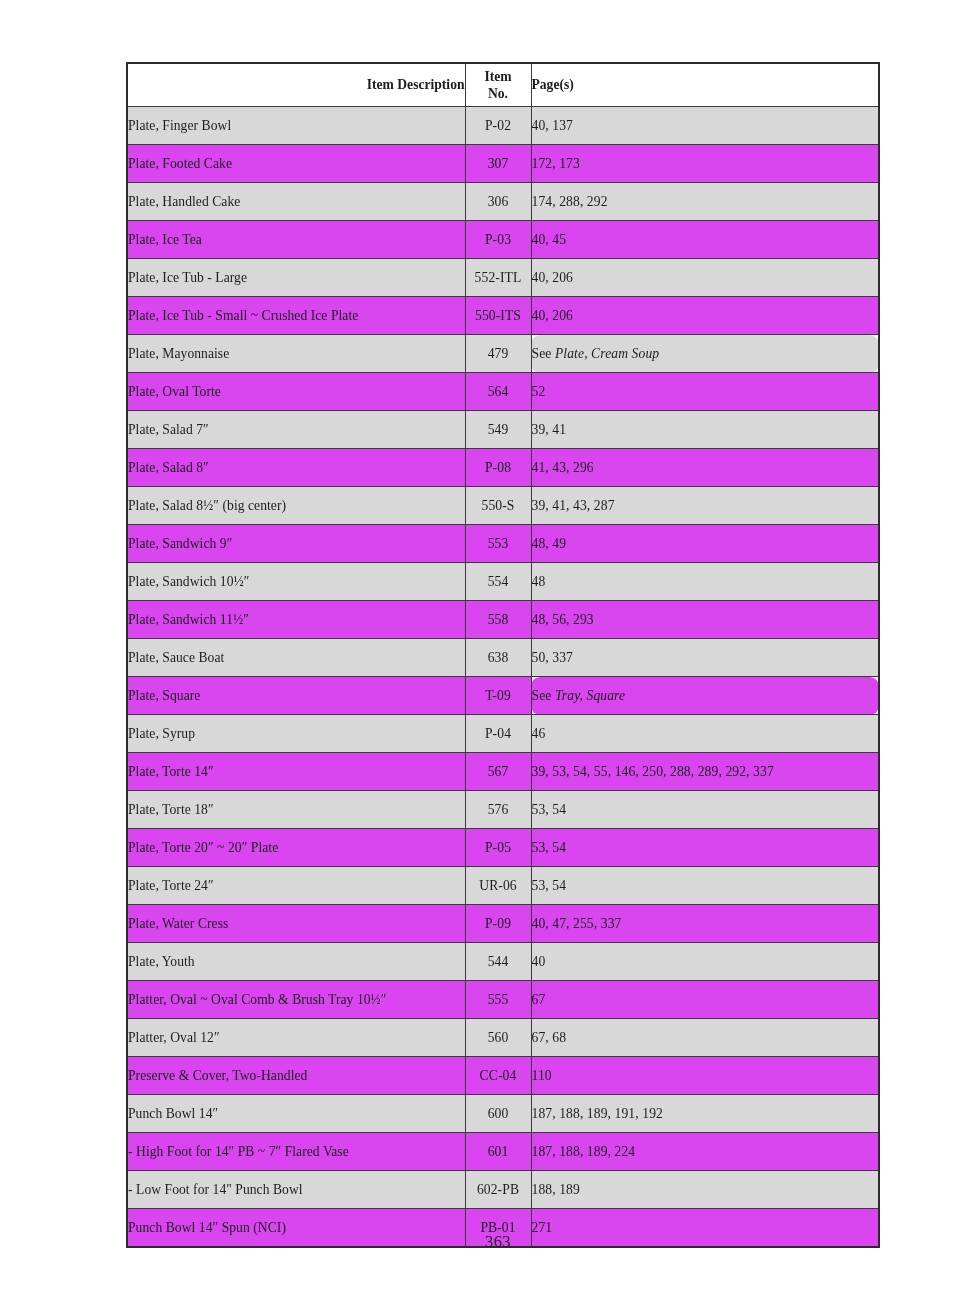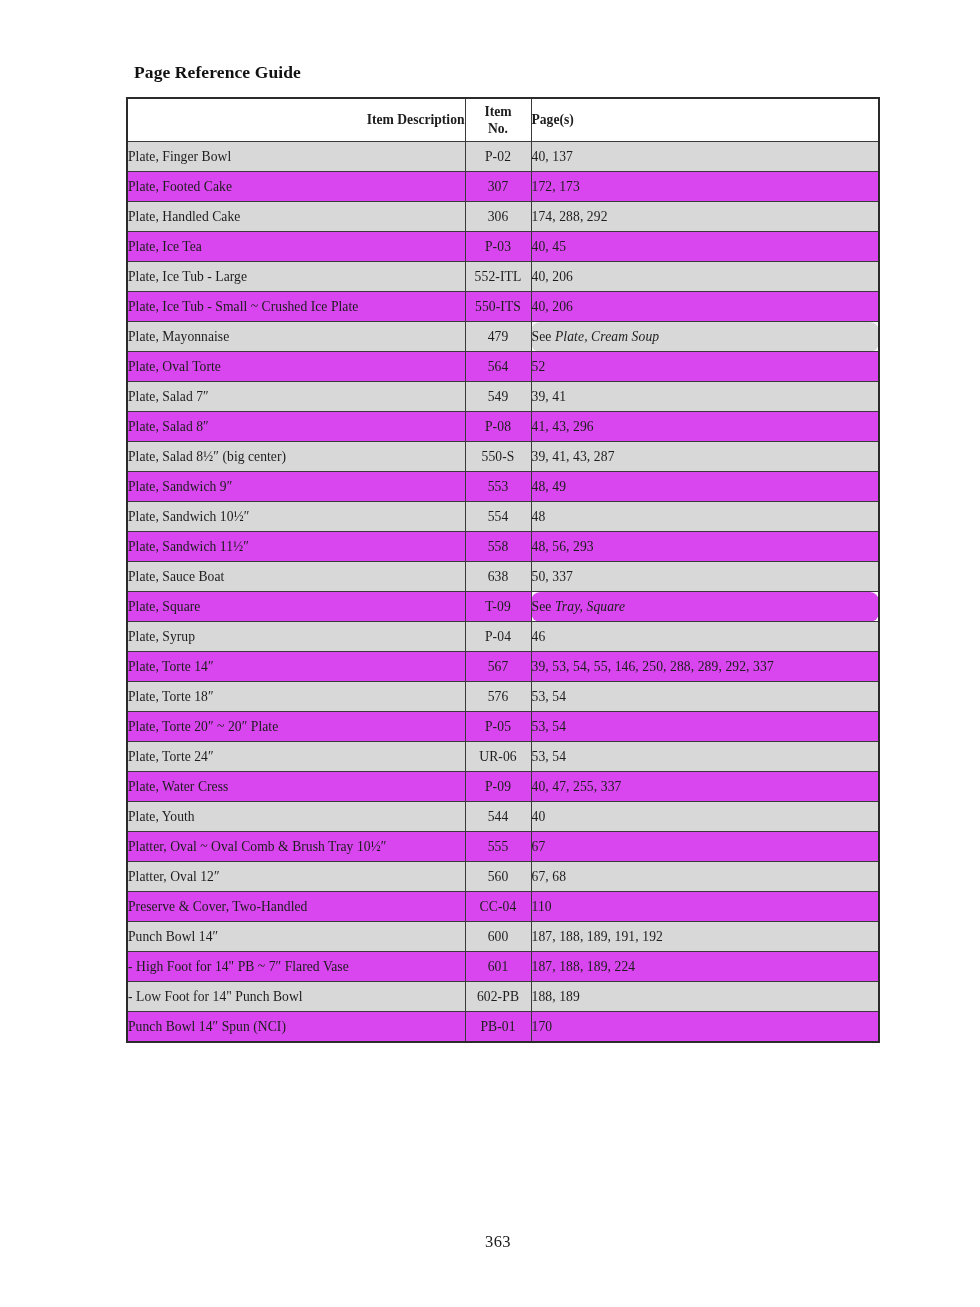--- a/index.html
+++ b/index.html
@@ -60,21 +60,21 @@
   }
   th.h-item {
     line-height: 1.12;
     padding: 4px 2px;
     font-size: 13.4px;
   }
   th.h-pages {
     text-align: left;
     padding: 4px 0 4px 14px;
   }
-  tbody tr { height: 30px; }
+  tbody tr { height: 38px; }
   tbody tr.shaded td { background: #d8d8d8; }
   tbody tr.plain td  { background: #d946ef; }
 
   td.cell-desc {
     text-align: left;
     padding: 3px 6px 3px 14px;
     letter-spacing: 0.05px;
   }
   td.cell-item {
     text-align: center;
@@ -98,21 +98,20 @@
     font-size: 16.5px;
     color: #1d1d1d;
     letter-spacing: 0.4px;
   }
 </style>
 </head>
 <body>
 
 <div class="page">
 
-  <h1 class="page-title">Page Reference Guide</h1>
 
   <table class="ref-table">
     <colgroup>
       <col class="c-desc">
       <col class="c-item">
       <col class="c-pages">
     </colgroup>
     <thead>
       <tr>
         <th class="h-desc">Item Description</th>
@@ -265,20 +264,20 @@
           <td class="cell-pages">187, 188, 189, 224</td>
         </tr>
         <tr class="shaded">
           <td class="cell-desc">- Low Foot for 14" Punch Bowl</td>
           <td class="cell-item">602-PB</td>
           <td class="cell-pages">188, 189</td>
         </tr>
         <tr class="plain">
           <td class="cell-desc">Punch Bowl 14″ Spun (NCI)</td>
           <td class="cell-item">PB-01</td>
-          <td class="cell-pages">170</td>
+          <td class="cell-pages">271</td>
         </tr>
       </tbody>
   </table>
 
   <div class="folio">363</div>
 
 </div>
 
 </body></html>

